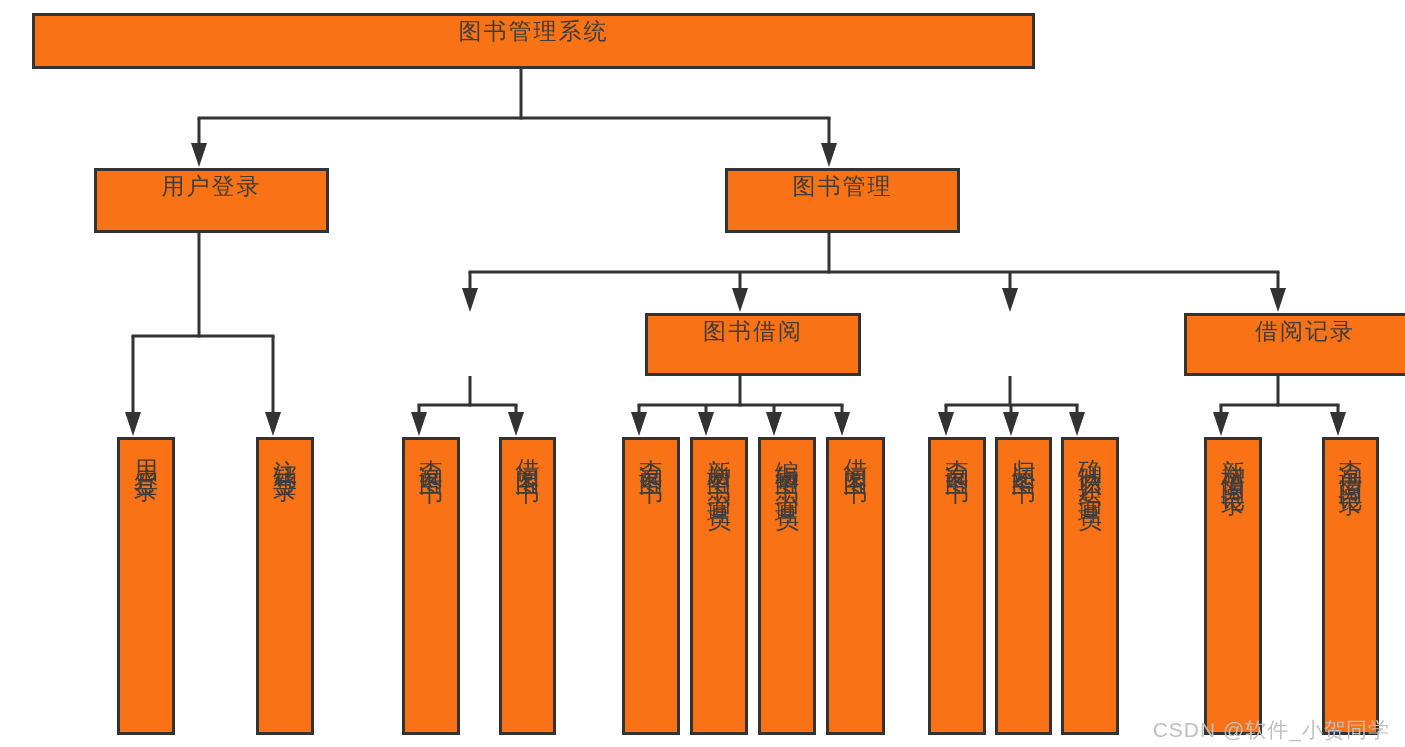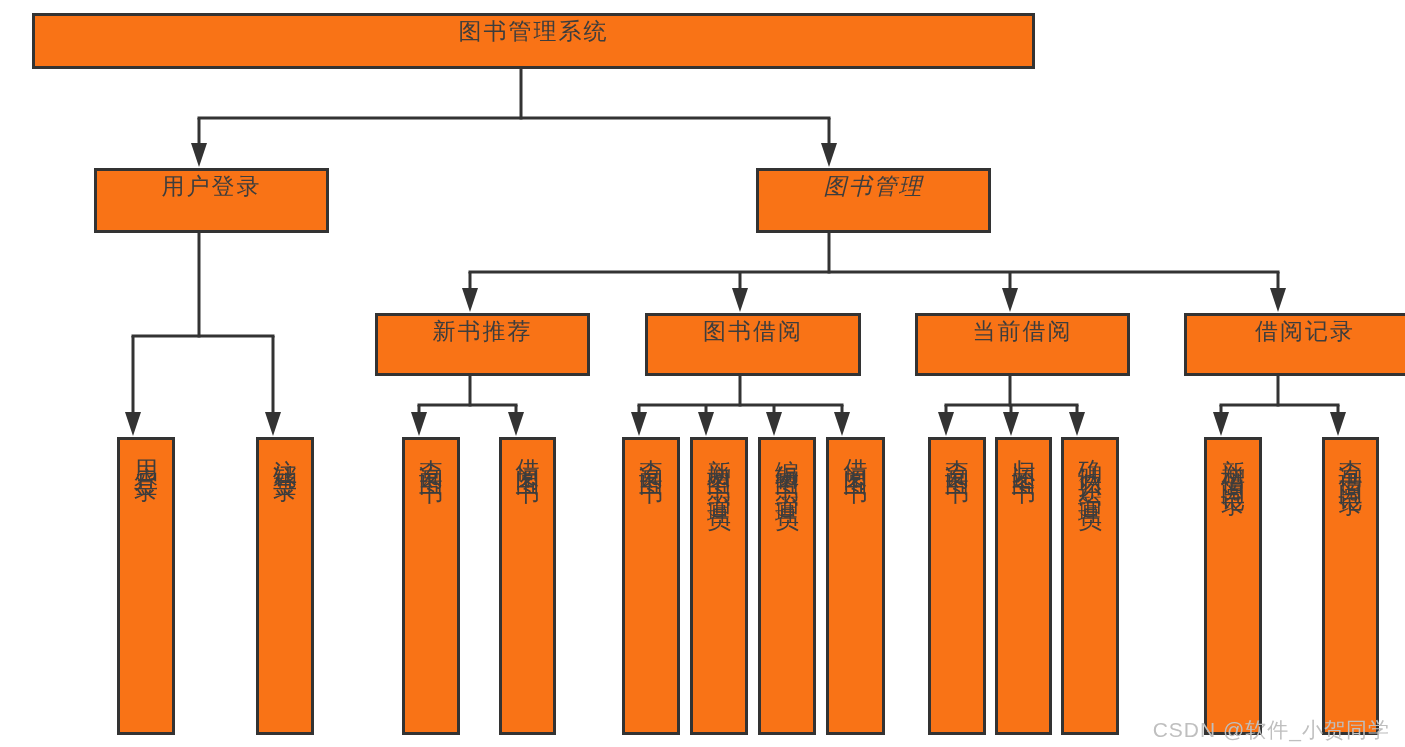--- a/index.html
+++ b/index.html
@@ -120,32 +120,26 @@
     <polygon points="1330,412 1346,412 1338,436"></polygon>
   </svg>
 
   <div class="node hbox root-box">
     <span>图书管理系统</span>
   </div>
 
   <div class="node hbox lvl2" style="left:82px;">
     <span>用户登录</span>
   </div>
-  <div class="node hbox lvl2" style="left:744px;font-style:italic;">
+  <div class="node hbox lvl2" style="left:713px;">
     <span>图书管理</span>
   </div>
 
-  <div class="node hbox lvl3" style="left:363px;width:215px;">
-    <span>新书推荐</span>
-  </div>
   <div class="node hbox lvl3" style="left:633px;width:216px;">
     <span>图书借阅</span>
-  </div>
-  <div class="node hbox lvl3" style="left:903px;width:215px;">
-    <span>当前借阅</span>
   </div>
   <div class="node hbox lvl3" style="left:1172px;width:242px;">
     <span>借阅记录</span>
   </div>
 
   <div class="node vbox" style="left:105px;width:58px;">
     <span class="vtext">用户登录</span>
   </div>
   <div class="node vbox" style="left:244px;width:58px;">
     <span class="vtext">注销登录</span>

